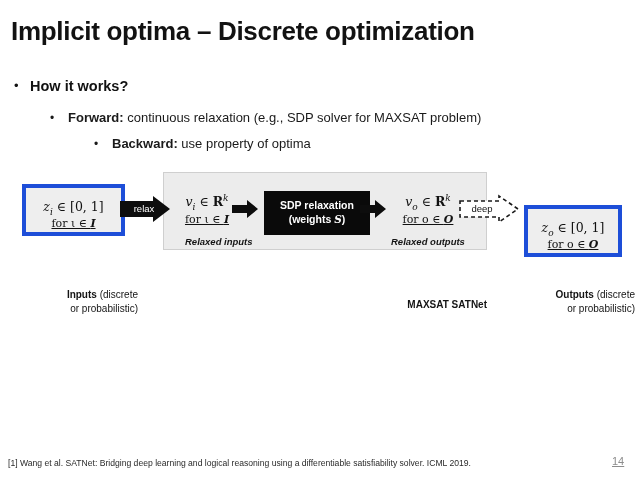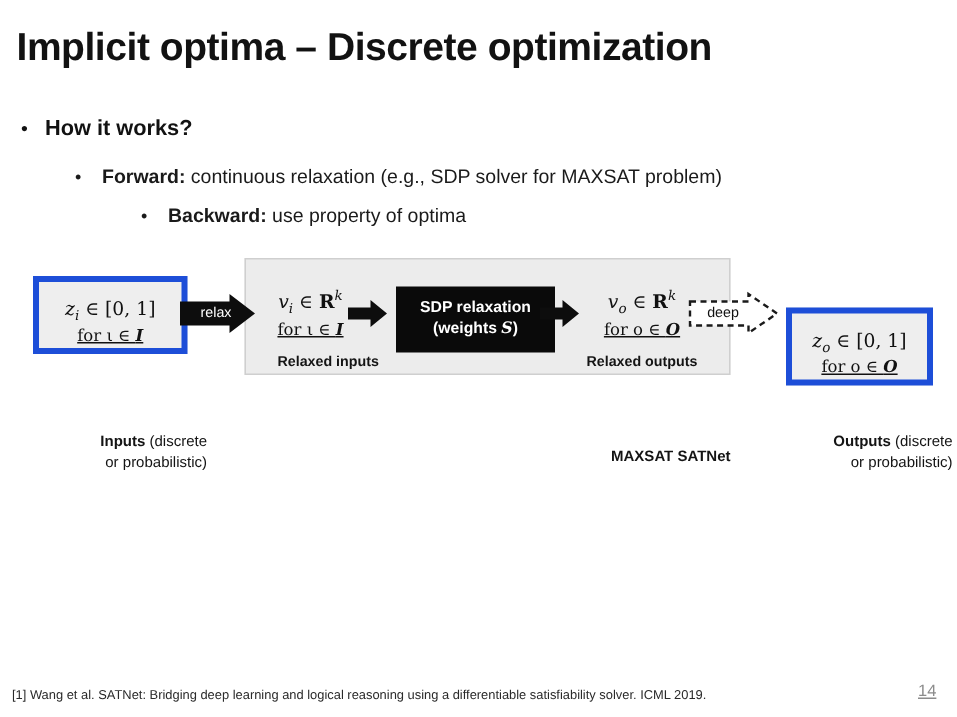--- a/index.html
+++ b/index.html
@@ -125,20 +125,21 @@
     font-weight: bold;
     line-height: 1.3;
   }
   .sdp-box .sdp-line2 { font-weight: bold; }
   .sdp-box .sdp-line2 i { font-family: "DejaVu Serif", serif; font-style: italic; }
 
   .sub-label {
     position: absolute;
     font-size: 9.5px;
     font-weight: bold;
+    font-style: italic;
     color: #141414;
     white-space: nowrap;
   }
   #lbl-relaxed-in  { left: 185px; top: 236px; }
   #lbl-relaxed-out { left: 391px; top: 236px; }
 
   .caption {
     position: absolute;
     text-align: right;
     font-size: 10px;

